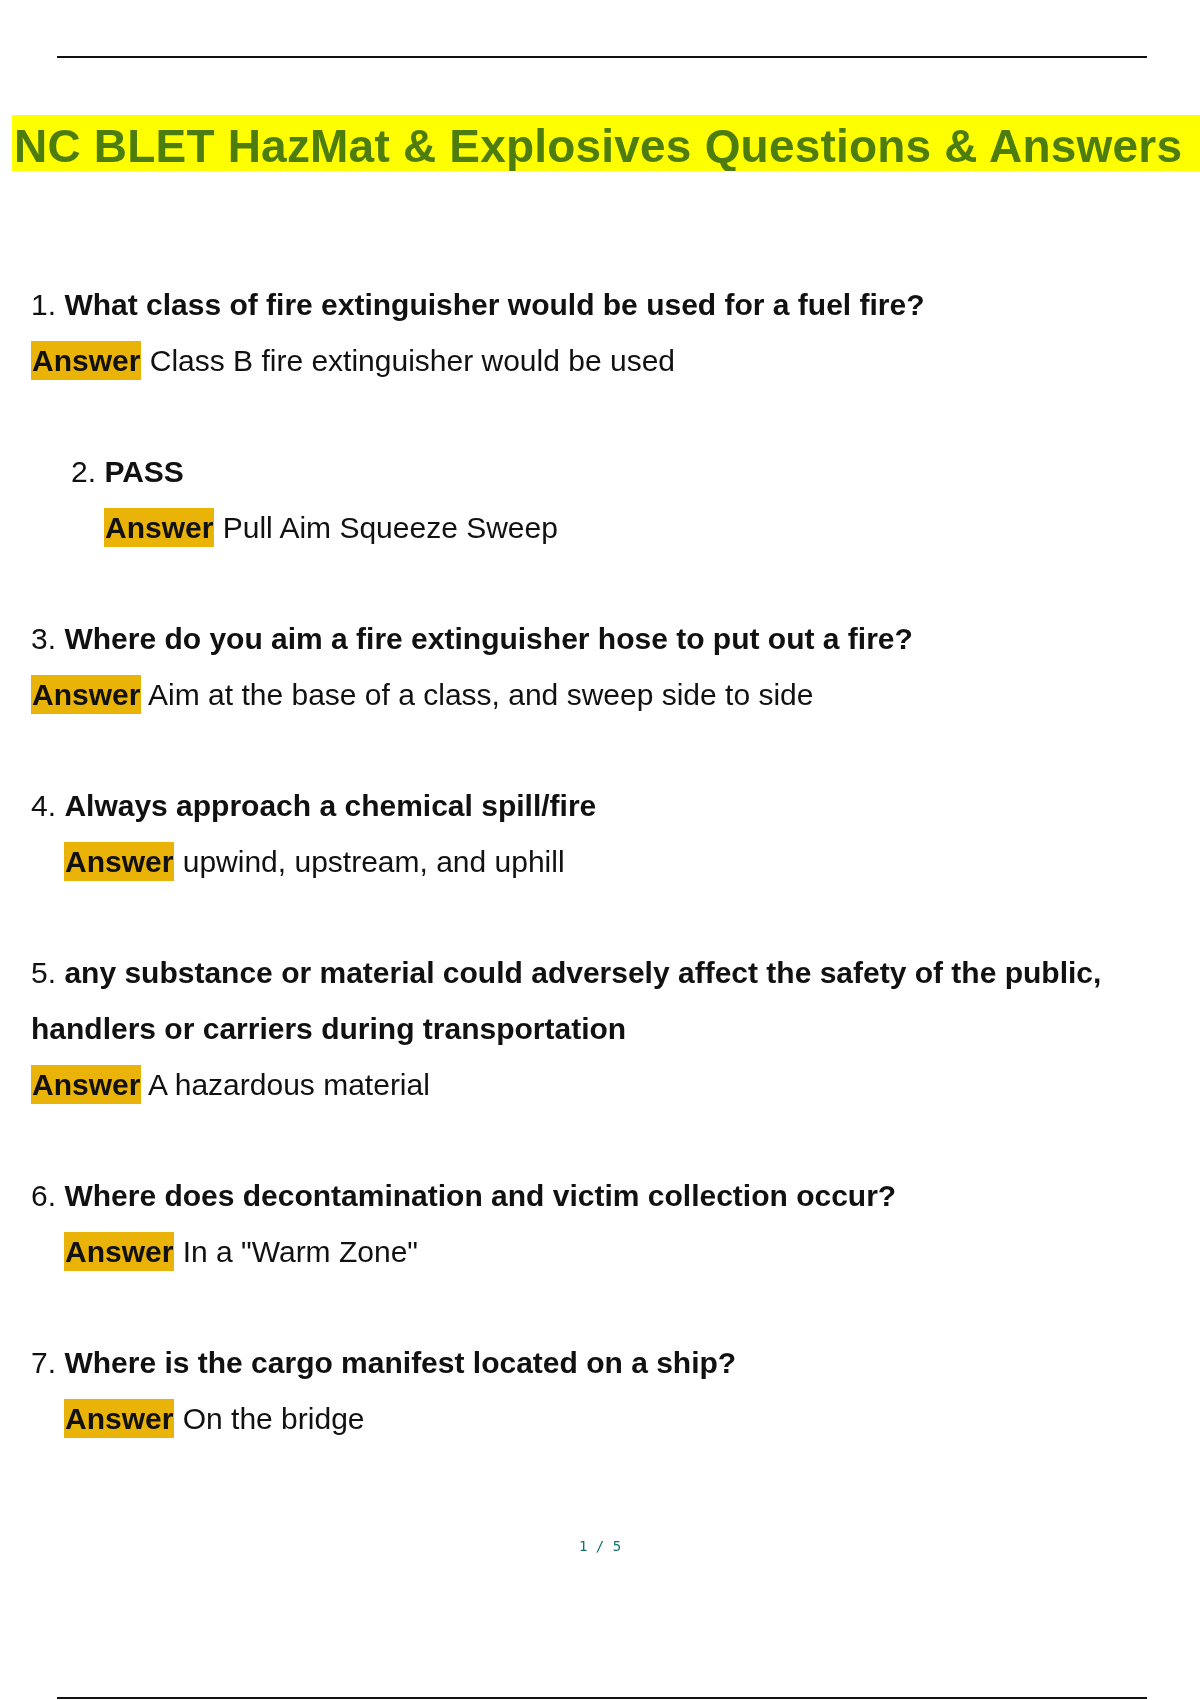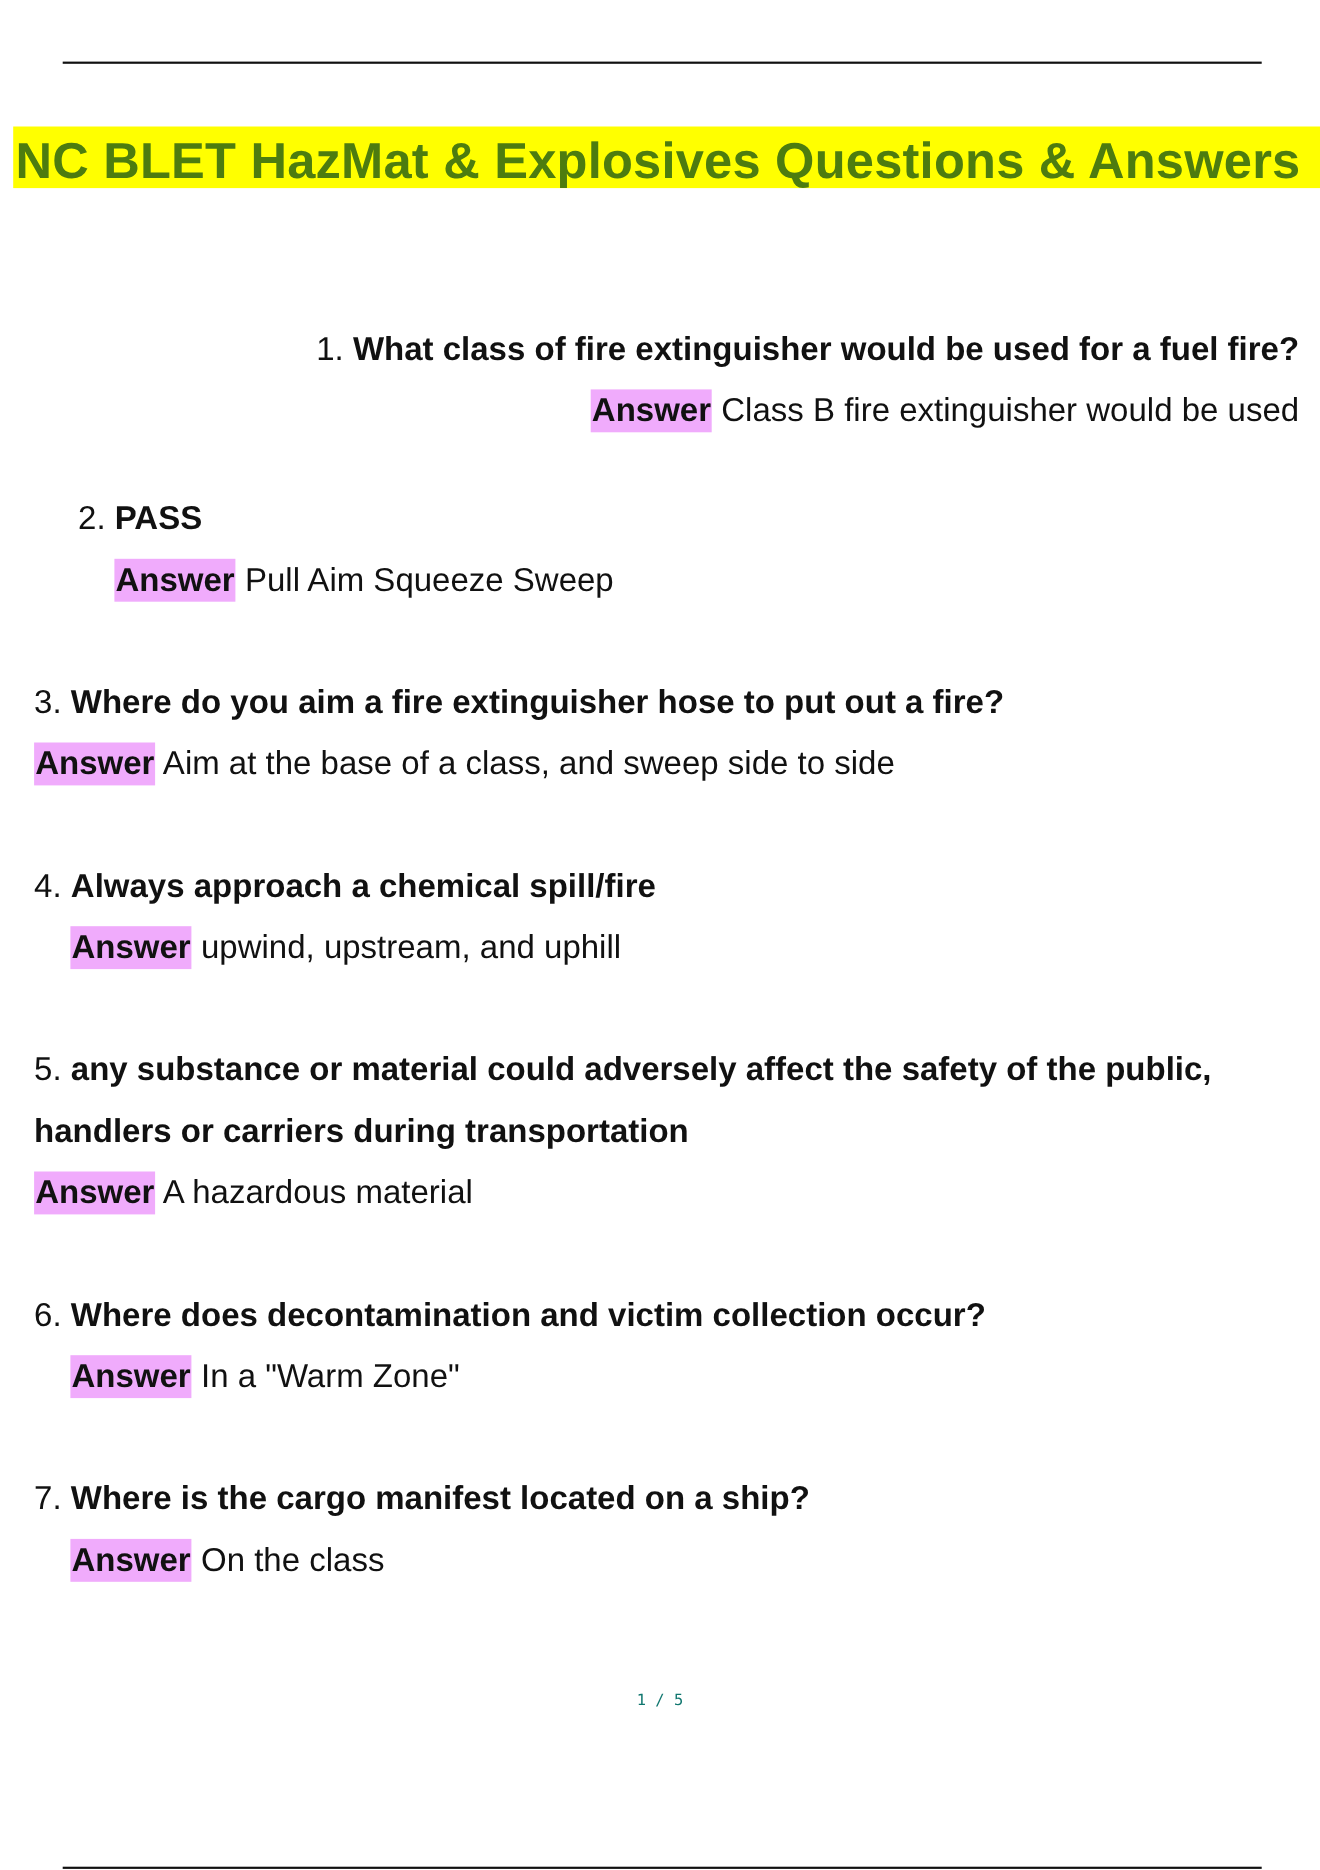--- a/index.html
+++ b/index.html
@@ -11,34 +11,34 @@
   .title-band { position: absolute; left: 12px; top: 115px; width: 1188px; height: 56px;
                 background: #ffff00; overflow: hidden; white-space: nowrap; }
   .title { position: absolute; left: 2px; top: 4px; font-size: 46px; font-weight: bold;
            color: #4d7c0f; letter-spacing: 0.2px; }
   .qa { position: absolute; left: 31px; width: 1150px; }
   .q { font-size: 30px; line-height: 56px; white-space: nowrap; }
   .q .num { font-weight: normal; }
   .q .text { font-weight: bold; }
   .a { font-size: 30px; line-height: 56px; white-space: nowrap; }
   .a.indent { padding-left: 33px; }
-  .a .label { background: #f0abfc; font-weight: bold; padding: 3px 1px; }
+  .a .label { background: #eab308; font-weight: bold; padding: 3px 1px; }
   .page-num { position: absolute; left: 0; width: 1200px; top: 1538px; text-align: center;
               font-size: 14px; color: #0f766e; font-family: "DejaVu Sans Mono", monospace; }
 </style>
 </head>
 <body>
 
 <div class="rule top"></div>
 
 <div class="title-band">
   <div class="title">NC BLET HazMat &amp; Explosives Questions &amp; Answers</div>
 </div>
 
-<div class="qa" style="top:290px;text-align:right;">
+<div class="qa" style="top:277px;">
   <div class="q">
     <span class="num">1.</span>
     <span class="text">What class of fire extinguisher would be used for a fuel fire?</span>
   </div>
   <div class="a">
     <span class="label">Answer</span>
     <span>Class B fire extinguisher would be used</span>
   </div>
 </div>
 
@@ -100,19 +100,19 @@
   </div>
 </div>
 
 <div class="qa" style="top:1335px;">
   <div class="q">
     <span class="num">7.</span>
     <span class="text">Where is the cargo manifest located on a ship?</span>
   </div>
   <div class="a indent">
     <span class="label">Answer</span>
-    <span>On the class</span>
+    <span>On the bridge</span>
   </div>
 </div>
 
 <div class="page-num">1 / 5</div>
 
 <div class="rule bottom"></div>
 
 </body></html>

